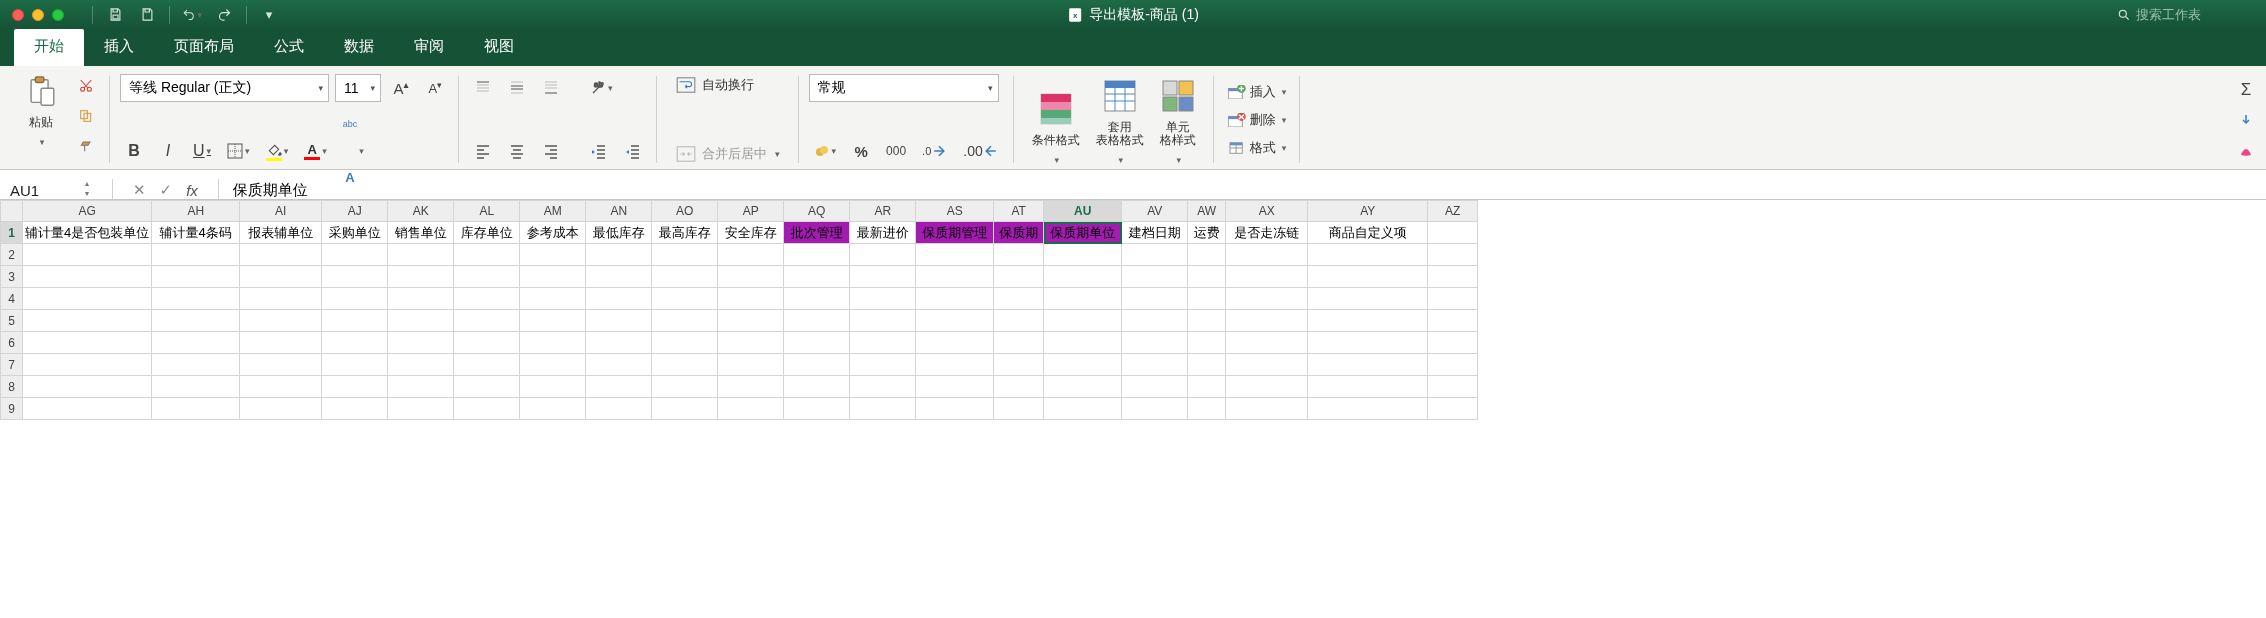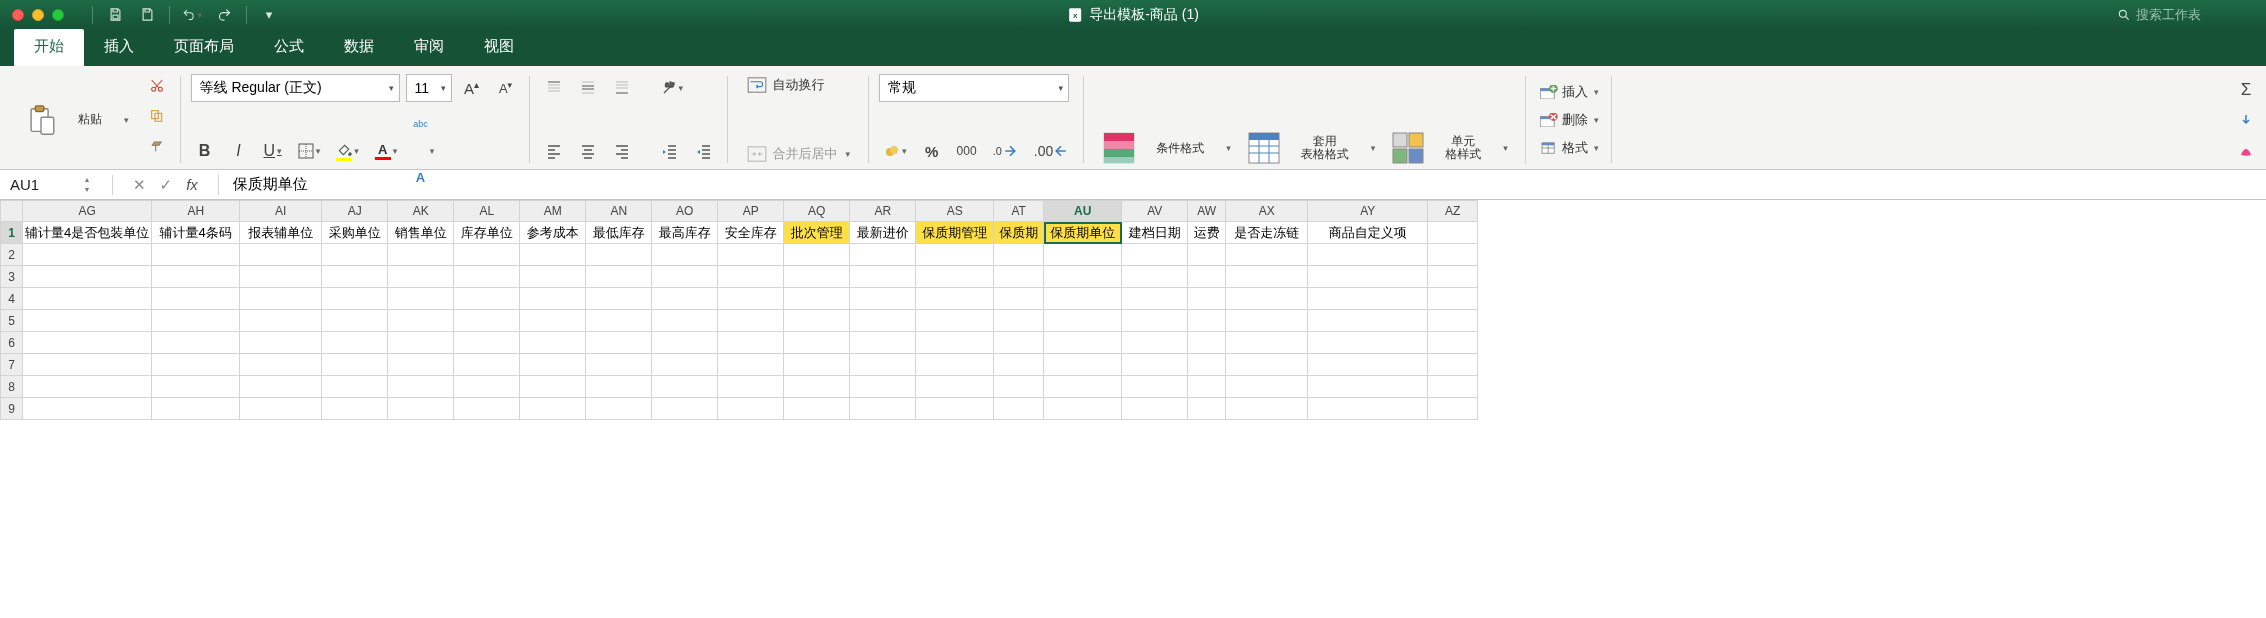--- a/index.html
+++ b/index.html
@@ -32,49 +32,49 @@
 .group:last-child:after{display:none;}
 .row{ display:flex; align-items:center; gap:6px; height:32px;}
 .btn{ height:28px; min-width:28px; border:1px solid transparent; border-radius:3px; display:inline-flex;align-items:center;justify-content:center; padding:0 4px; cursor:pointer; color:#444; background:transparent;}
 .btn svg{ width:16px;height:16px; }
 .drop-caret{ font-size:9px; color:#666; margin-left:2px;}
 .picker{ height:28px; border:1px solid #bababa; background:#fff; font-size:14px; padding:0 18px 0 8px; position:relative; display:flex;align-items:center;cursor:pointer;}
 .picker .caret{ position:absolute; right:5px; font-size:9px; color:#555;}
 .stack{ display:flex; flex-direction:column; gap:2px;}
 .lblbtn{ display:flex; align-items:center; gap:6px; height:26px; padding:0 8px; font-size:13px; color:#333; border:1px solid transparent; border-radius:3px; cursor:pointer;}
 .lblbtn.disabled{ color:#999; }
-.iconstack{ display:flex; flex-direction:row; align-items:center; gap:20px; padding:2px 8px; cursor:pointer;}
+.iconstack{ display:flex; flex-direction:column; align-items:center; gap:8px; padding:2px 8px; cursor:pointer;}
 .iconstack svg{ width:34px;height:34px;}
 .iconstack .lbl{ font-size:12px; color:#333; line-height:13px; text-align:center;}
 .colorbar{ width:16px; height:3px; }
 
 .rightblock{ margin-left:auto; display:flex; align-items:center; padding-right:6px; gap:4px;}
 .cellmenu{ display:flex; align-items:center; gap:4px; font-size:13px; color:#333; height:24px; padding:0 4px; cursor:pointer;}
 .cellmenu svg{ width:18px;height:14px;}
 
 
-.fbar{ height:30px; display:flex; align-items:center; border-bottom:1px solid #c5c5c5; background:#fff; font-size:15px;}
+.fbar{ height:30px; display:flex; align-items:flex-end; border-bottom:1px solid #c5c5c5; background:#fff; font-size:15px;}
 .namebox{ width:80px; padding-left:10px; color:#222;}
 .spin2{ display:flex; flex-direction:column; margin-right:8px;}
 .spin2 div{ width:14px;height:10px;font-size:8px;text-align:center;color:#777;cursor:pointer;}
 .fx-btns{ display:flex; align-items:center; gap:14px; padding:0 10px;}
 .fx-btns span{ color:#888; cursor:pointer;}
 .fx-btns .fx{ font-style:italic; color:#555;}
 .fbar-sep{ width:1px; height:20px; background:#d2d2d2; margin:0 10px;}
 .formula-input{ flex:1; border:none; font-size:15px; outline:none; padding-left:4px;}
 
 
 .grid-wrap{ overflow:hidden;}
 table.sheet{ border-collapse:collapse; table-layout:fixed; font-size:13px; }
 table.sheet th, table.sheet td{ border:1px solid #d4d4d4; height:22px; text-align:center; padding:0 2px; white-space:nowrap;}
 table.sheet thead th{ background:#eee; font-weight:400; color:#444; height:21px; font-size:12px;}
 table.sheet thead th.active{ background:#d9d9d9; color:#1a6d48; font-weight:600;}
 table.sheet tbody th{ background:#eee; font-weight:400; color:#444; width:22px; font-size:12px;}
 table.sheet tbody th.active{ background:#d9d9d9; color:#1a6d48; font-weight:600;}
-td.hl{ background:#fde047;}
+td.hl{ background:#a21caf;}
 td.sel{ outline:2px solid #1a6d48; outline-offset:-2px;}
 .corner{ width:22px; background:#eee;}
 </style>
 </head>
 <body>
 
 <div class="titlebar">
   <div class="traffic">
     <div class="dot red"></div>
     <div class="dot yellow"></div>

